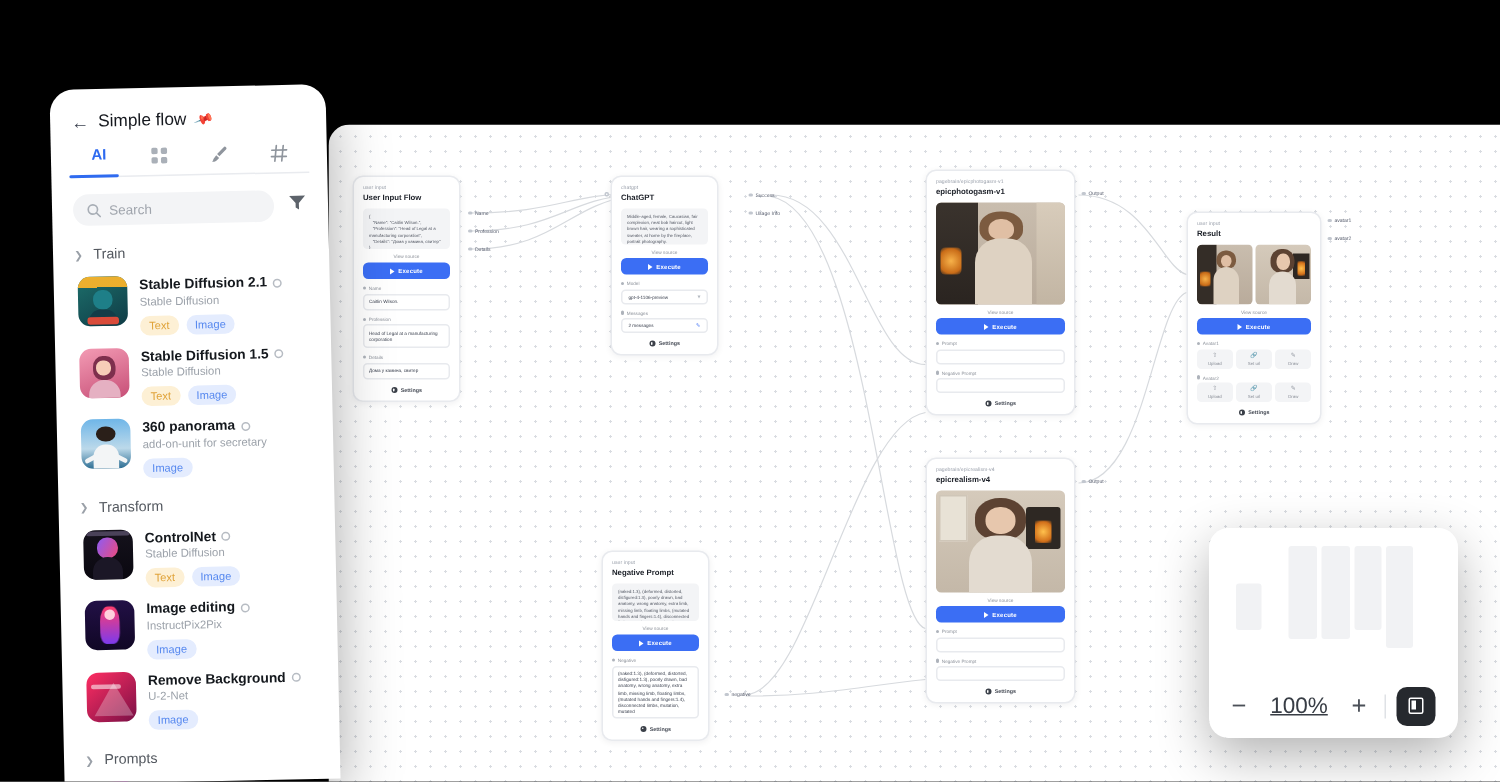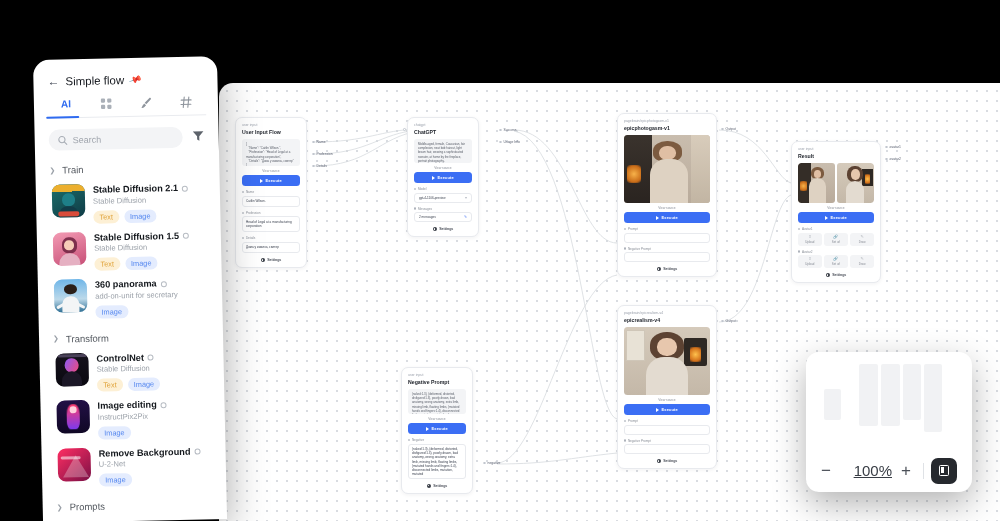--- a/index.html
+++ b/index.html
@@ -174,21 +174,21 @@
     background: #ffffff; border-radius: 13px;
     box-shadow: 0 12px 34px rgba(0,0,0,0.30);
     overflow: hidden;
   }
   #minimap { position: relative; height: 97px; }
   #minimap div { position: absolute; background: #f1f2f4; border-radius: 2px; }
   #zoom-bar {
     display: flex; align-items: center; height: 43px; padding: 0 10px; gap: 4px;
   }
   #zoom-minus, #zoom-plus { font-size: 17px; color: #4b5058; width: 20px; text-align: center; line-height: 17px; }
-  #zoom-level { font-size: 15px; color: #383d45; width: 52px; text-align: right; text-decoration: underline; }
+  #zoom-level { font-size: 15px; color: #383d45; width: 52px; text-align: center; text-decoration: underline; }
   #zoom-div { width: 1px; height: 16px; background: #dfe2e6; margin: 0 3px; }
   #zoom-fit {
     width: 26px; height: 26px; border-radius: 7px; background: #26292e;
     display: flex; align-items: center; justify-content: center;
   }
   #zoom-fit .gl { width: 10px; height: 11px; border: 1.6px solid #fff; border-radius: 1.5px; position: relative; }
   #zoom-fit .gl::after { content:""; position:absolute; left: 1.2px; top: 1.2px; width: 3.2px; height: 5.4px; background:#fff; }
 </style>
 </head>
 <body>

